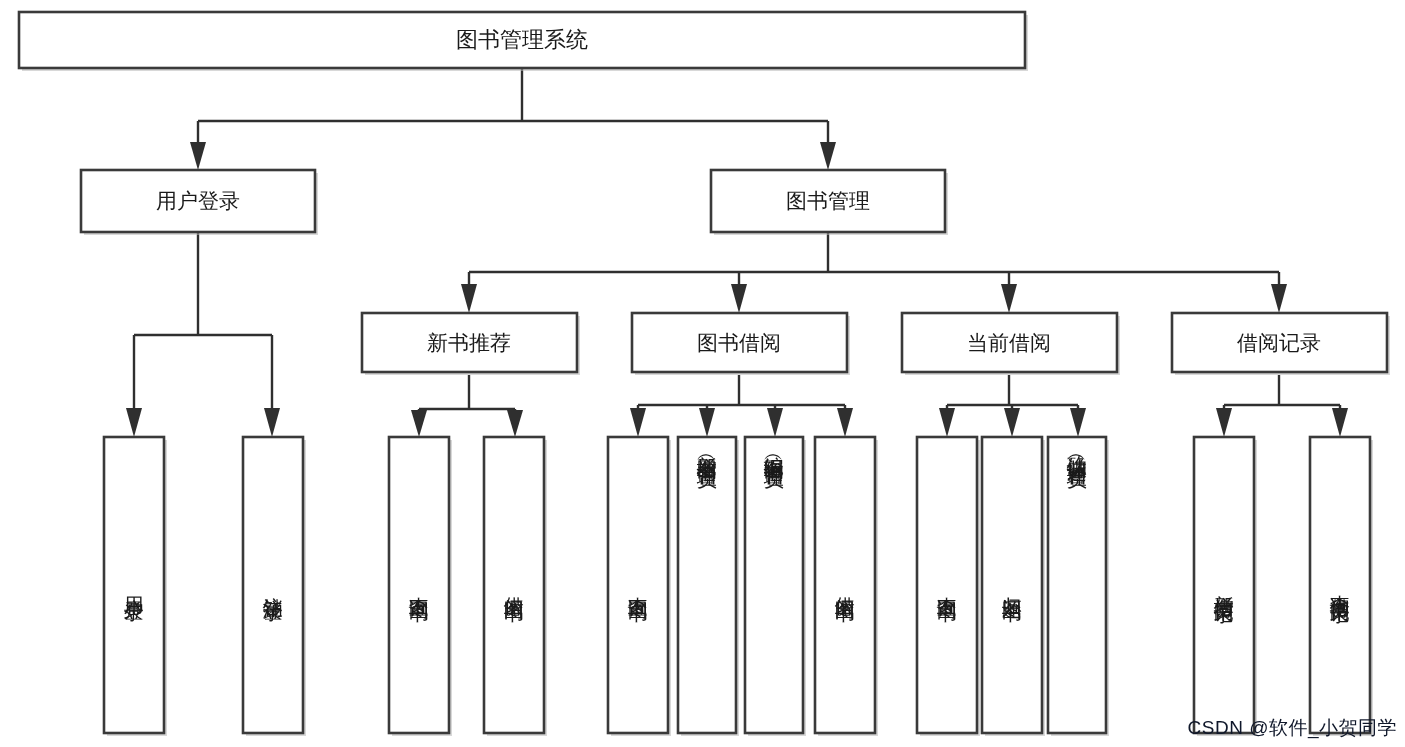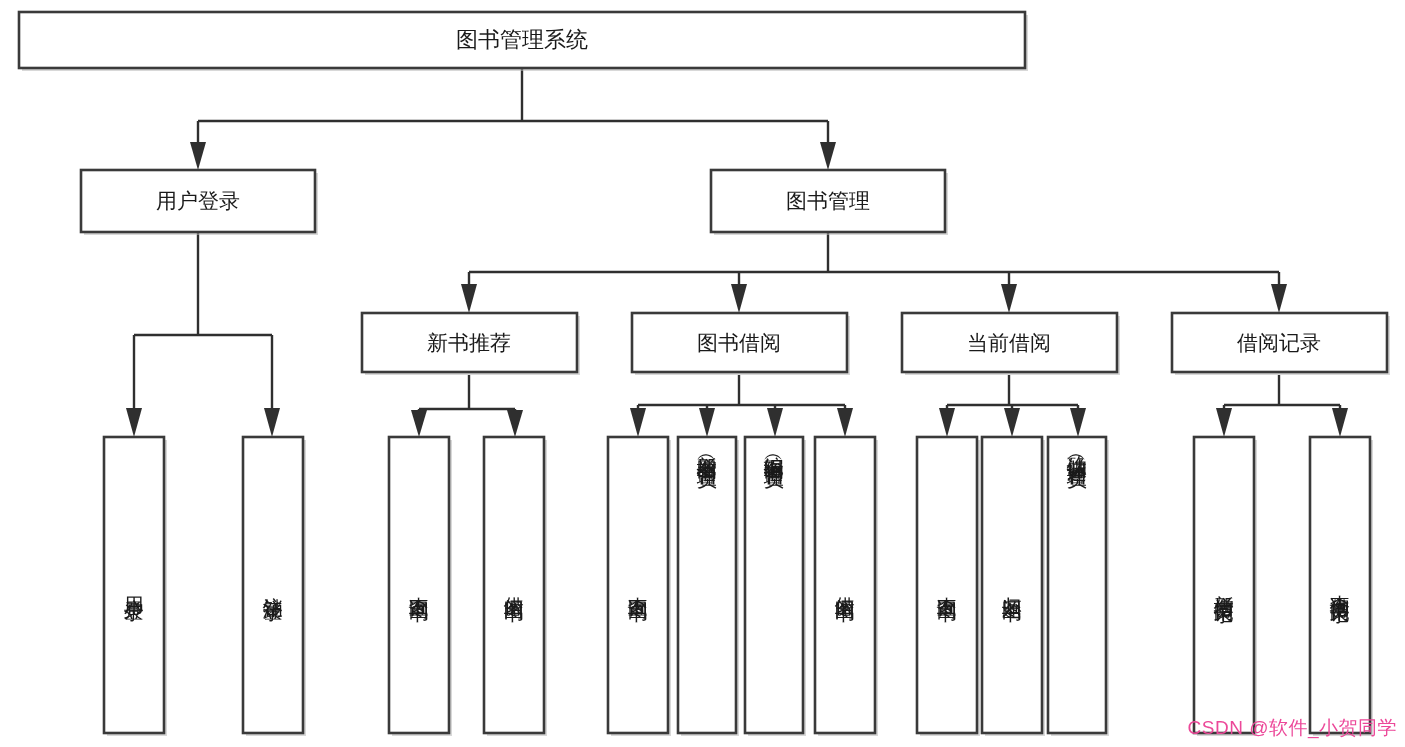--- a/index.html
+++ b/index.html
@@ -73,21 +73,21 @@
     letter-spacing: 2px;
     color: #1a1a1a;
     white-space: nowrap;
   }
   .watermark {
     position: absolute;
     right: 8px;
     bottom: 6px;
     font-family: "Liberation Sans", "DejaVu Sans", sans-serif;
     font-size: 19px;
-    color: #ec4899;
+    color: #0f172a;
     letter-spacing: 0.5px;
     white-space: nowrap;
   }
 </style>
 </head>
 <body>
 
 <div id="diagram-root">
 
   <svg class="diagram-canvas" viewBox="0 0 1405 747">

